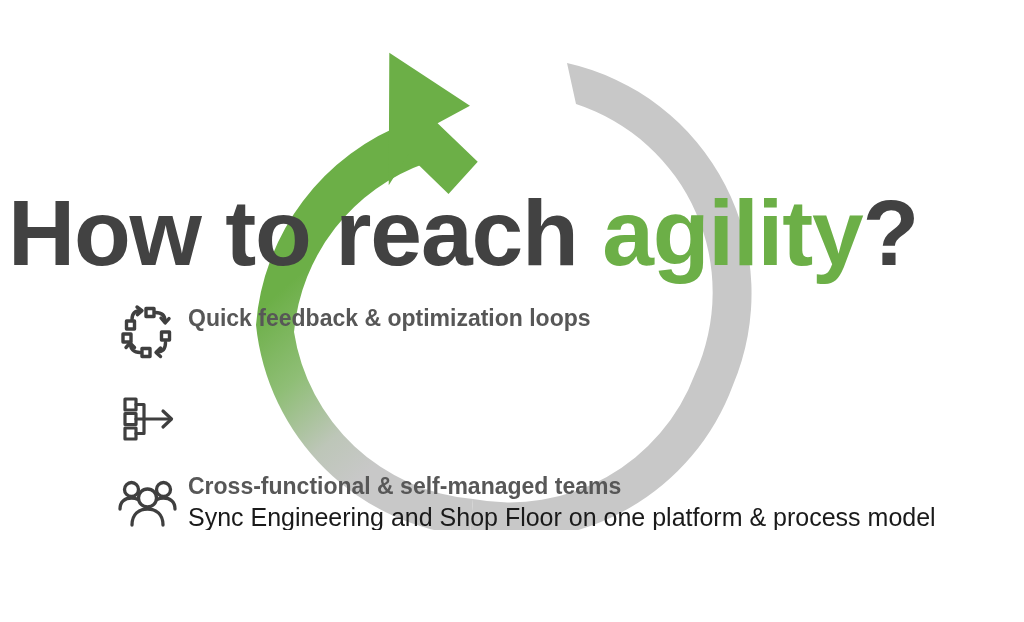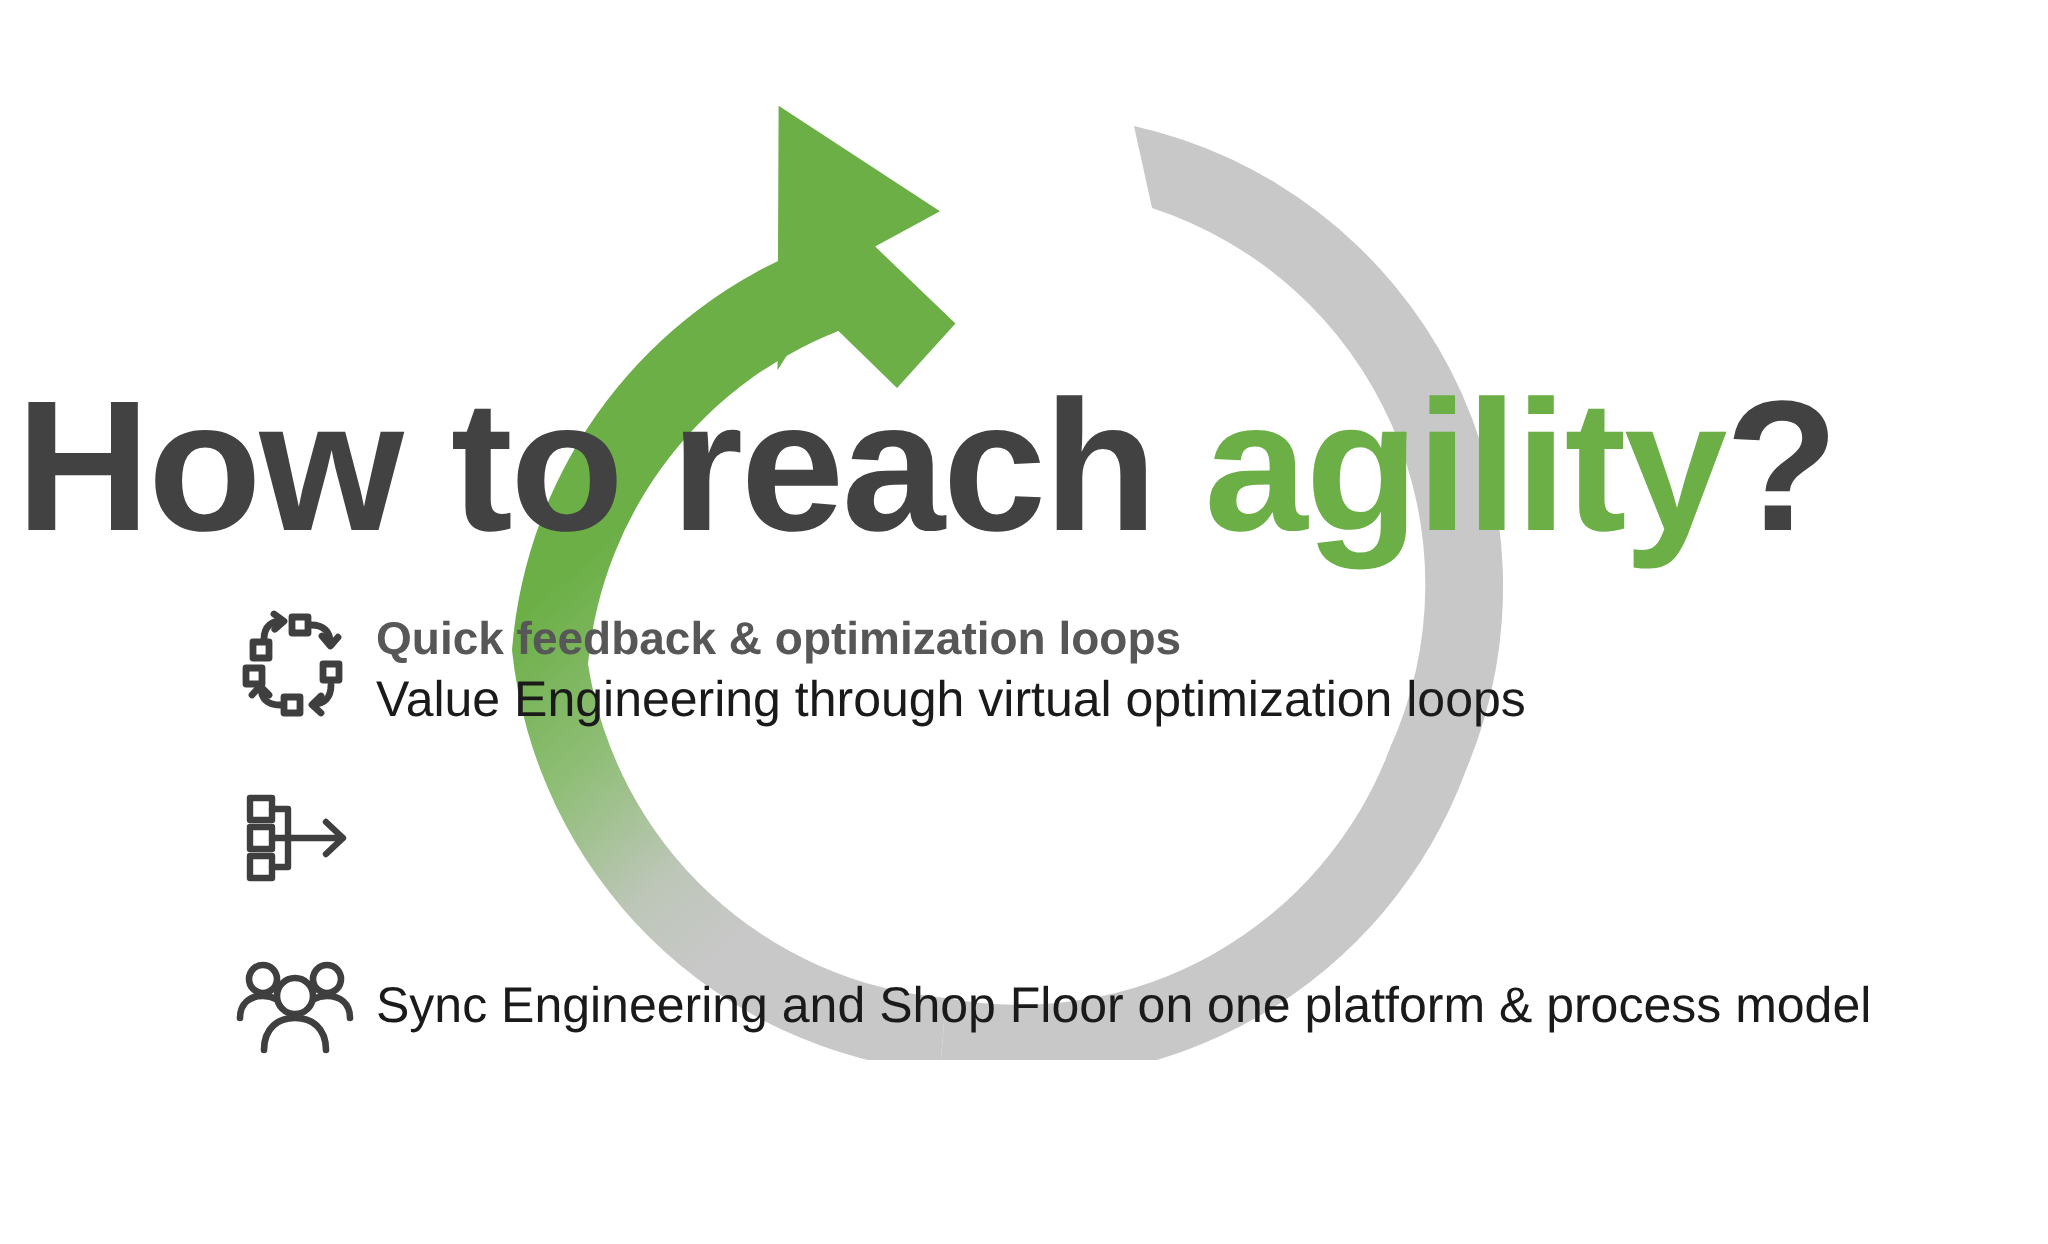--- a/index.html
+++ b/index.html
@@ -49,21 +49,21 @@
   #bullets {
     position: absolute;
     left: 118px;
     top: 302px;
     width: 900px;
     z-index: 3;
   }
   .bullet-row {
     position: relative;
     display: flex;
-    align-items: center;
+    align-items: flex-start;
     margin-bottom: 20px;
   }
   .bullet-row:last-child { margin-bottom: 0; }
 
   .bullet-icon {
     flex: 0 0 auto;
     width: 60px;
     height: 62px;
     margin-right: 10px;
     margin-top: 2px;
@@ -161,21 +161,20 @@
             <rect x="24" y="44.5" width="8" height="8"></rect>
             <path d="M 22,48.5 C 15.5,48.5 12.5,45 12.5,40"></path>
             <path d="M 16.5,43.5 L 12,39 L 8,43.5"></path>
 
             <rect x="5" y="30" width="8" height="8"></rect>
           </g>
         </svg>
       </div>
       <div class="bullet-text">
         <div class="bullet-head">Quick feedback &amp; optimization loops</div>
-        <div class="bullet-sub">Value Engineering through virtual optimization loops</div>
       </div>
     </div>
 
     <div class="bullet-row">
       <div class="bullet-icon">
         <svg width="60" height="62" viewBox="0 0 60 62">
           <g fill="none" stroke="#3f3f3f" stroke-width="3.2" stroke-linecap="round" stroke-linejoin="round">
             <rect x="7" y="11" width="11" height="11"></rect>
             <rect x="7" y="25.5" width="11" height="11"></rect>
             <rect x="7" y="40" width="11" height="11"></rect>
@@ -200,18 +199,19 @@
 
             <circle cx="45.5" cy="17.5" r="7"></circle>
             <path d="M 57,37 C 57,29.5 52,26 45.5,26 C 43,26 40.8,26.5 39,27.5"></path>
 
             <circle cx="29.5" cy="26" r="9"></circle>
             <path d="M 14,53 C 14,42 21,37 29.5,37 C 38,37 45,42 45,53"></path>
           </g>
         </svg>
       </div>
       <div class="bullet-text">
+        <div class="bullet-head">Cross-functional &amp; self-managed teams</div>
         <div class="bullet-sub">Sync Engineering and Shop Floor on one platform &amp; process model</div>
       </div>
     </div>
 
   </div>
 </div>
 
 </body></html>

